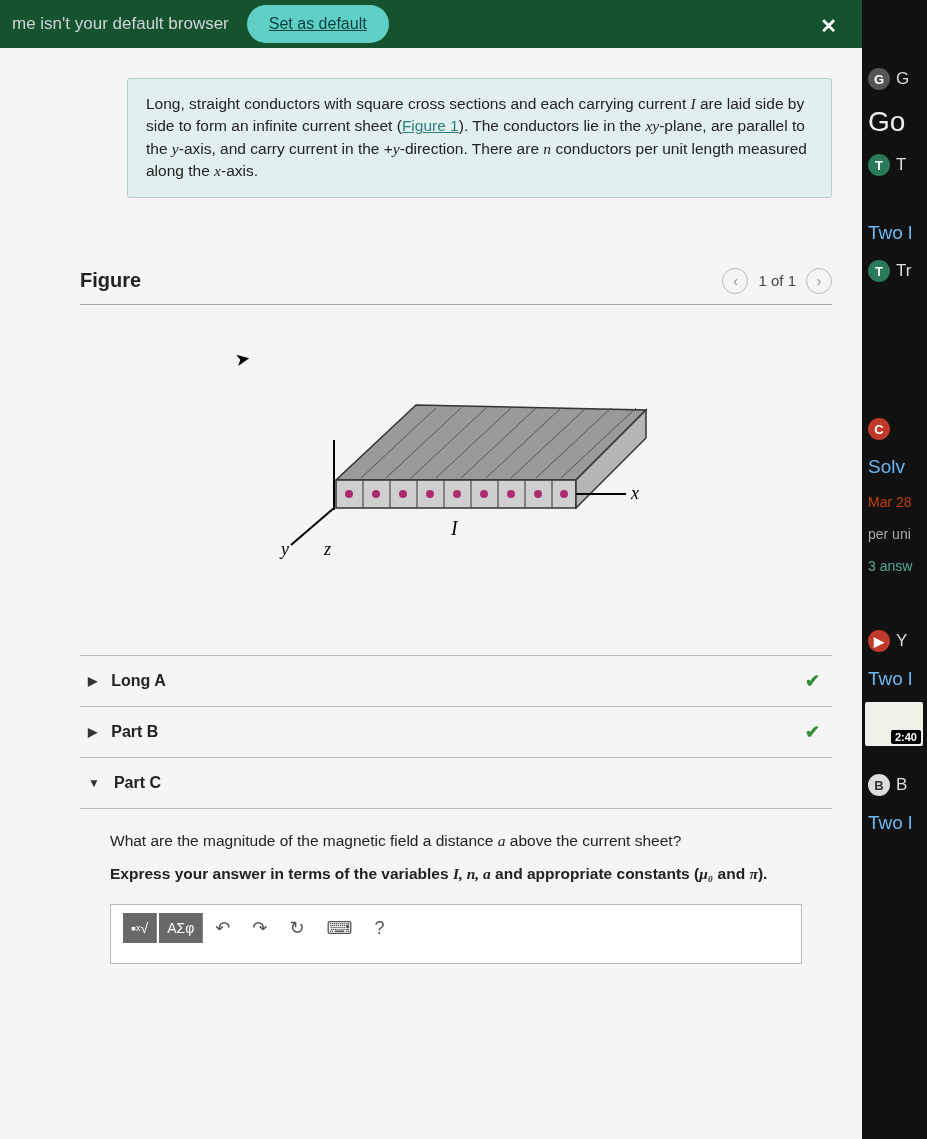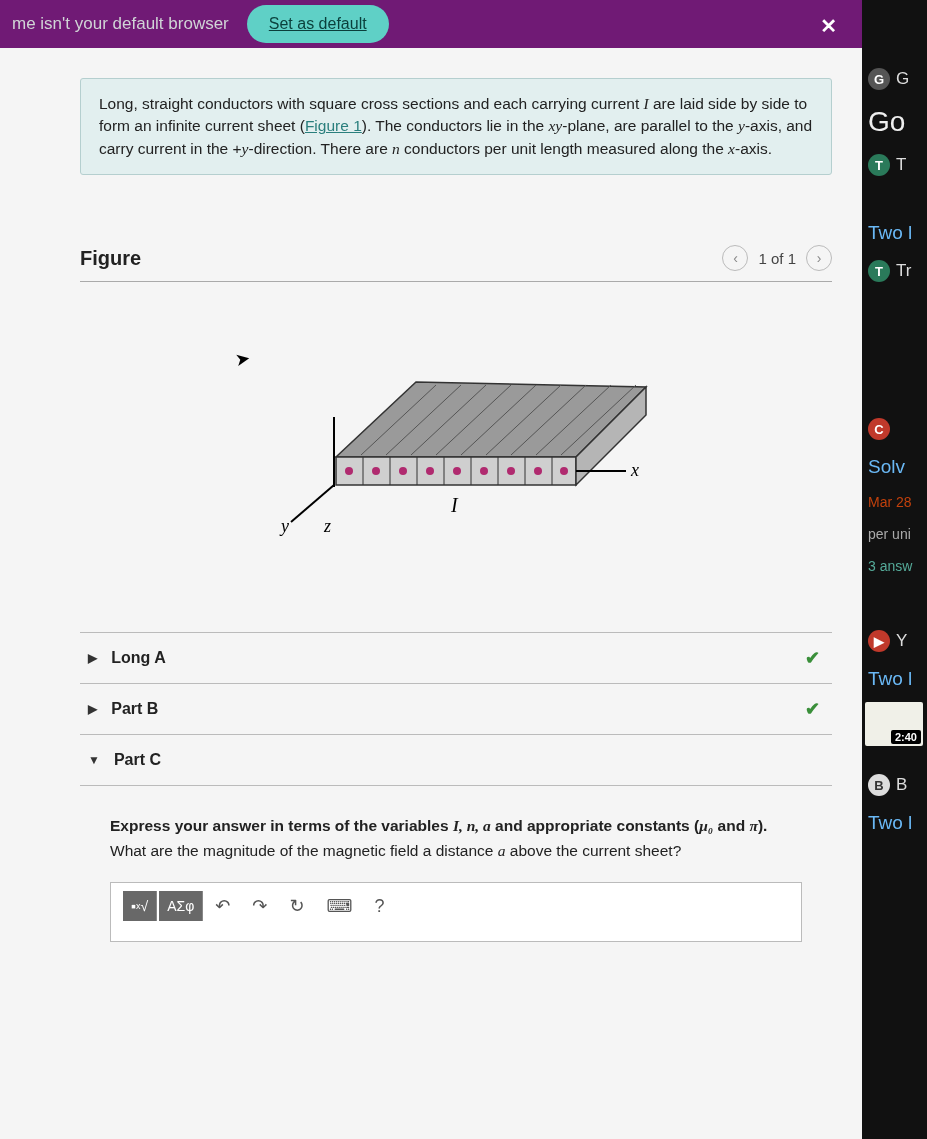--- a/index.html
+++ b/index.html
@@ -8,21 +8,21 @@
     height: 1139px;
     font-family: Arial, Helvetica, sans-serif;
     background: #1a1a1a;
     overflow: hidden;
     position: relative;
   }
   .browser-bar {
     position: absolute;
     top: 0; left: 0; right: 0;
     height: 48px;
-    background: #701a75;
+    background: #14532d;
     display: flex;
     align-items: center;
     padding: 0 12px;
     color: #d0d4d6;
     font-size: 17px;
   }
   .default-btn {
     background: #5fd0c6;
     color: #0a3f3b;
     border-radius: 22px;
@@ -52,20 +52,21 @@
     overflow: hidden;
   }
   .problem-box {
     background: #e2efef;
     border: 1px solid #b5cfcf;
     border-radius: 3px;
     padding: 14px 18px;
     font-size: 15.5px;
     line-height: 1.45;
     color: #222;
+    margin-left: 47px;
   }
   .problem-box a { color: #2a7f7d; text-decoration: underline; }
   .problem-box i { font-style: italic; font-family: 'Times New Roman', serif; }
   .figure-section { margin-top: 70px; }
   .figure-header {
     display: flex;
     justify-content: space-between;
     align-items: center;
     border-bottom: 1px solid #aaa;
     padding-bottom: 10px;
@@ -266,25 +267,25 @@
   <div class="part-row">
     <span class="chevron">▶</span>
     <span>Part B</span>
     <span class="check">✔</span>
   </div>
   <div class="part-row" style="border-bottom:none">
     <span class="chevron">▼</span>
     <span>Part C</span>
   </div>
   <div class="partc-body">
+    <div>
+      <span>What are the magnitude of the magnetic field a distance </span><i>a</i><span> above the current sheet?</span>
+    </div>
     <div style="margin-top:8px">
       <b><span>Express your answer in terms of the variables </span><i>I, n, a</i><span> and appropriate constants (</span><i>μ₀</i><span> and </span><i>π</i><span>).</span></b>
-    </div>
-    <div>
-      <span>What are the magnitude of the magnetic field a distance </span><i>a</i><span> above the current sheet?</span>
     </div>
     <div class="answer-box">
       <div class="toolbar">
         <span class="tb-btn">▪<sup style="font-size:9px">x</sup>√</span>
         <span class="tb-btn">ΑΣφ</span>
         <span class="tb-btn light">↶</span>
         <span class="tb-btn light">↷</span>
         <span class="tb-btn light">↻</span>
         <span class="tb-btn light">⌨</span>
         <span class="tb-btn light">?</span>

